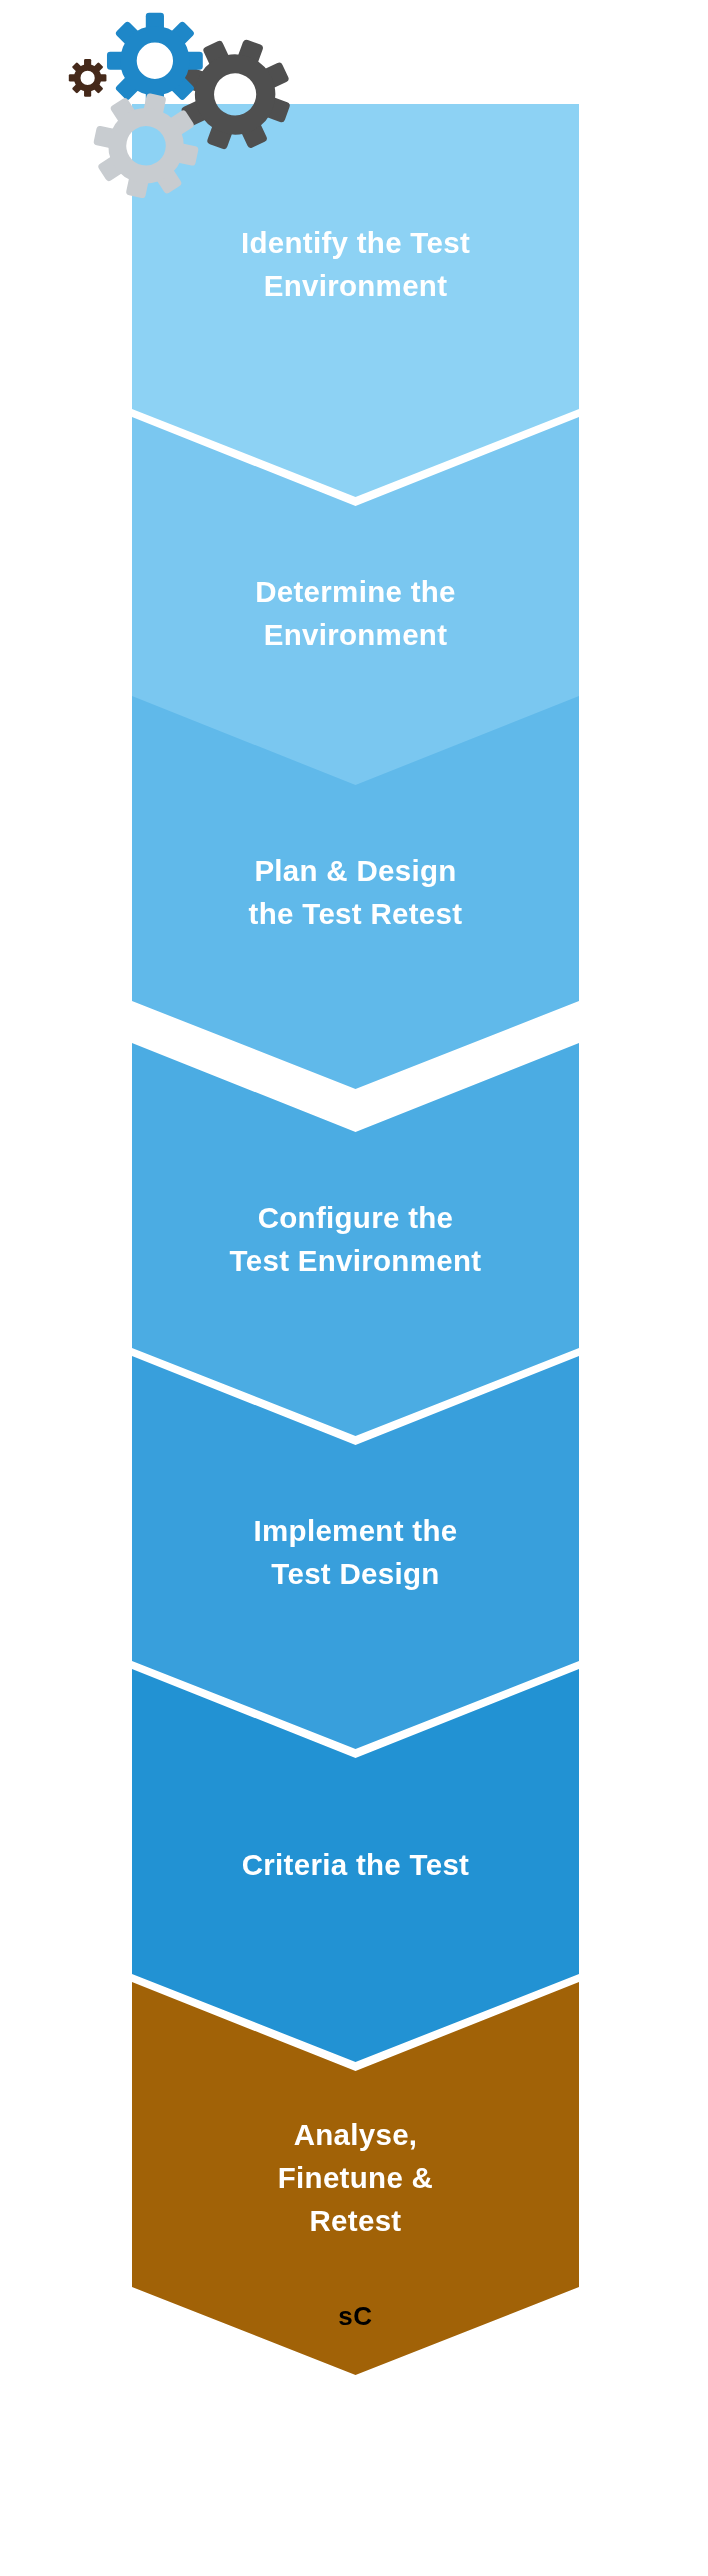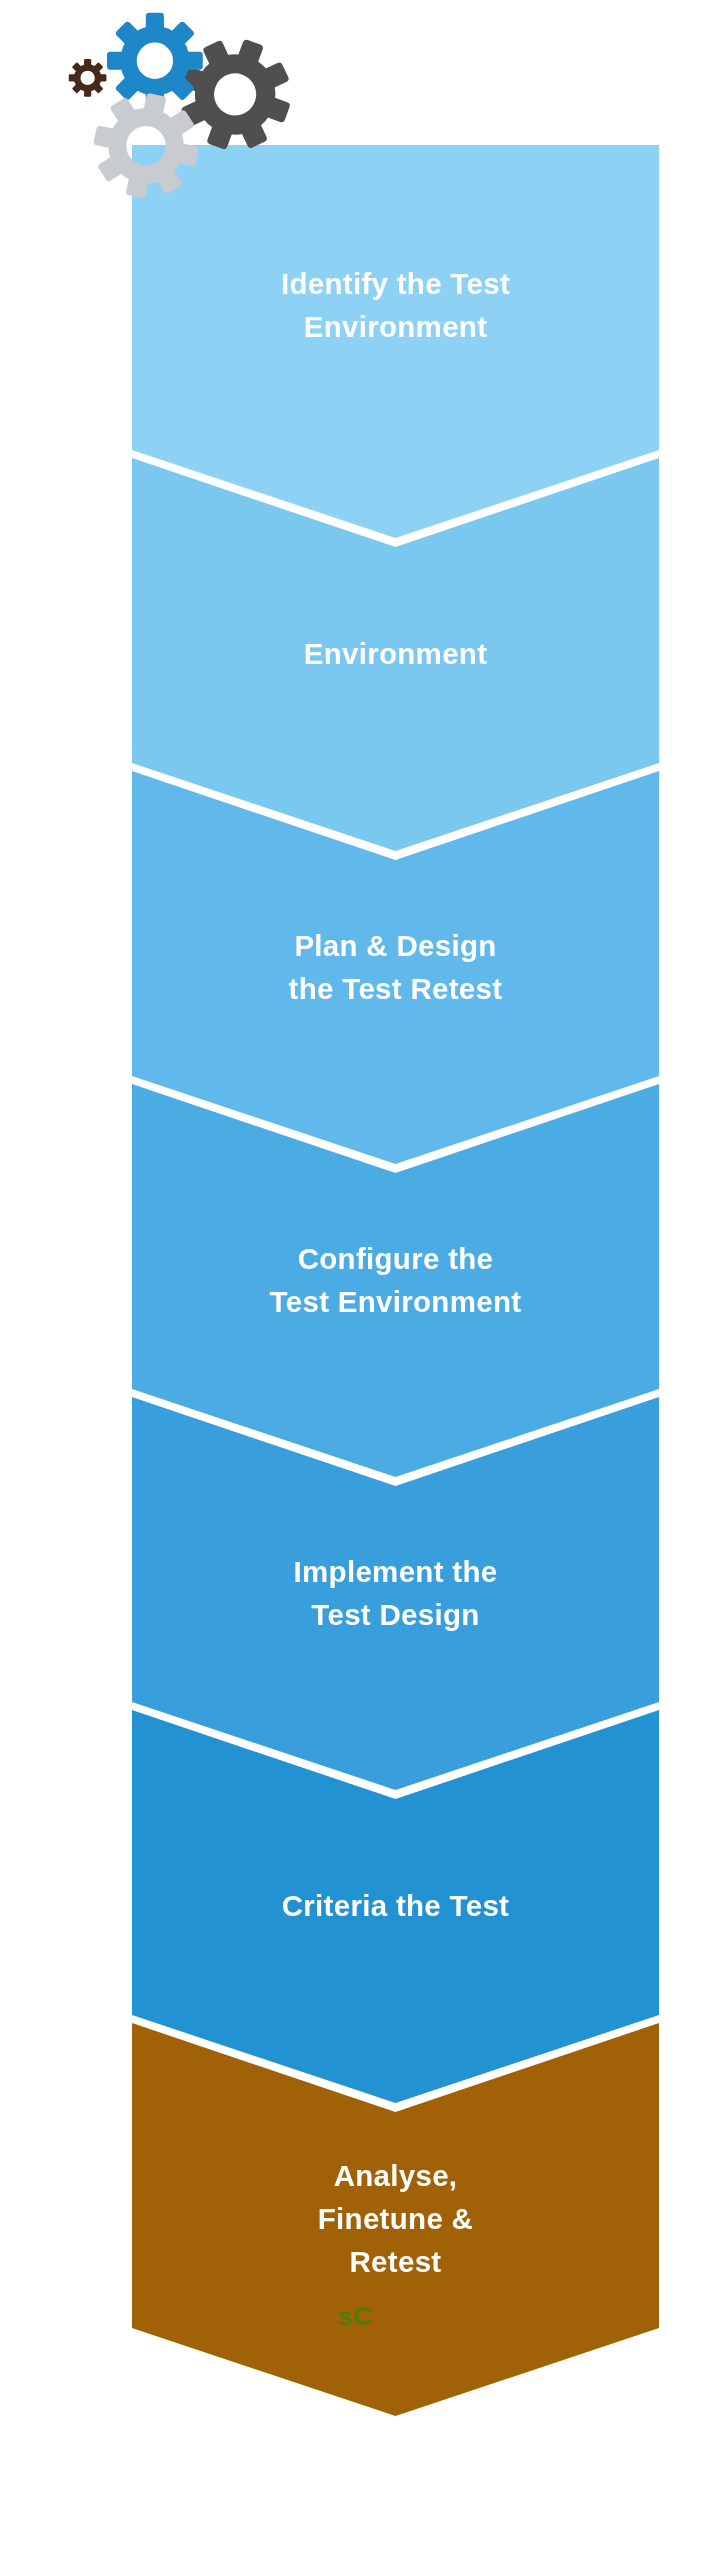--- a/index.html
+++ b/index.html
@@ -12,31 +12,30 @@
     position: relative;
     width: 708px;
     height: 2576px;
     background: #ffffff;
     overflow: hidden;
   }
   
   .chev {
     position: absolute;
     left: 132px;
-    width: 527px;
+    width: 447px;
     height: 401px;
     clip-path: polygon(0 0, 50% 89px, 100% 0, 100% 305px, 50% 393px, 0 305px);
-    margin-top: 41px;
   }
   .chev.first {
     clip-path: polygon(0 0, 100% 0, 100% 305px, 50% 393px, 0 305px);
   }
   .s1 { top: 104px; }
   .s2 { top: 417px; }
-  .s3 { top: 730px; }
+  .s3 { top: 696px; }
   .s4 { top: 1043px; }
   .s5 { top: 1356px; }
   .s6 { top: 1669px; }
   .s7 { top: 1982px; }
 
   .label {
     position: absolute;
     left: 23.6px;
     right: 23.6px;
     top: 89px;
@@ -62,21 +61,21 @@
     z-index: 10;
   }
 
   
   .logo {
     position: absolute;
     left: 132px;
     width: 447px;
     top: 2301px;
     text-align: center;
-    color: #4d7c0f;
+    color: #000000;
     font-size: 26px;
     font-weight: 800;
     letter-spacing: 0.6px;
     z-index: 6;
   }
 </style>
 </head>
 <body>
 
 <div class="page">
@@ -84,20 +83,21 @@
   <div class="chev first s1" style="background-color:#8DD2F4">
     <div class="label">
       <div>Identify the Test</div>
       <div>Environment</div>
       <div></div>
     </div>
   </div>
 
   <div class="chev s2" style="background-color:#7AC7F0">
     <div class="label">
+      <div>Determine the</div>
       <div>Environment</div>
     </div>
   </div>
 
   <div class="chev s3" style="background-color:#60B9EA">
     <div class="label">
       <div>Plan &amp; Design</div>
       <div>the Test Retest</div>
       <div></div>
     </div>

